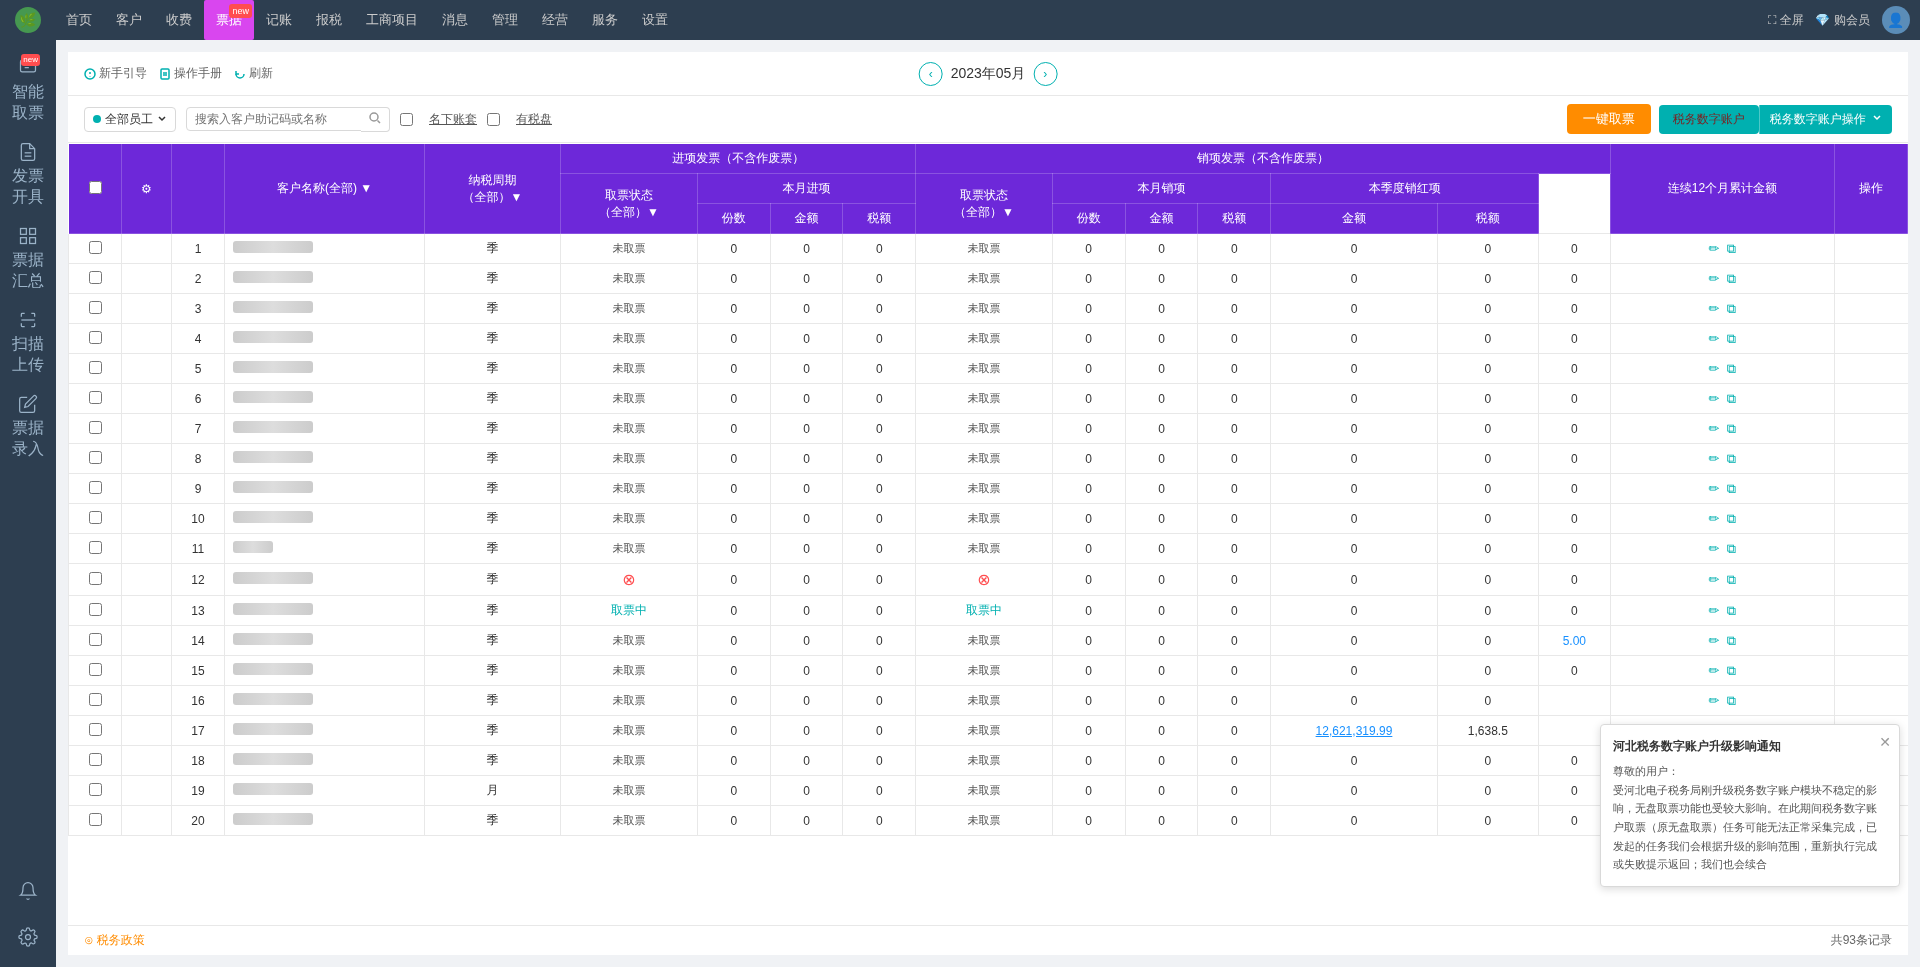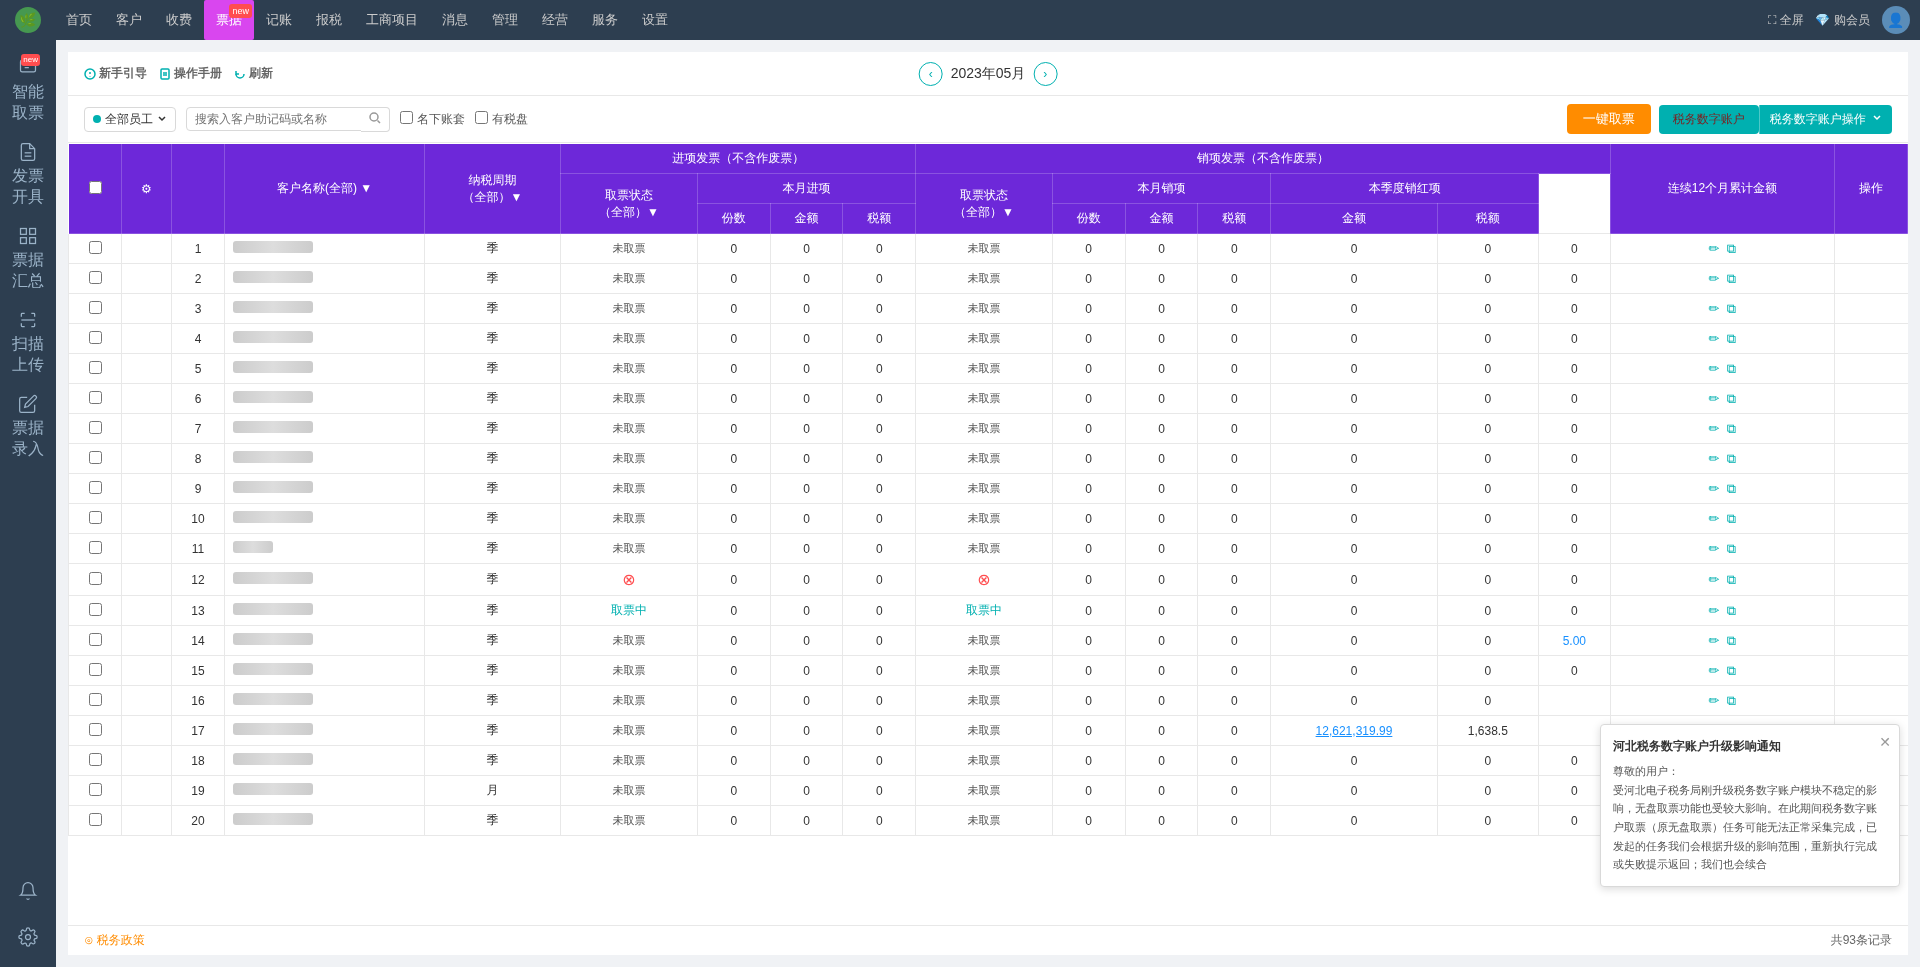--- a/index.html
+++ b/index.html
@@ -134,21 +134,21 @@
     .sub-tab.active {
       color: #00b0b0;
       border-bottom: 2px solid #00b0b0;
       font-weight: 500;
     }
     .sub-tabs-right {
       display: flex; align-items: center; gap: 12px;
       font-size: 12px; color: #666;
     }
     .sub-tabs-right span { cursor: pointer; }
-    .sub-tabs-right .icon-link { display: flex; align-items: center; gap: 3px; font-weight: bold; }
+    .sub-tabs-right .icon-link { display: flex; align-items: center; gap: 3px; }
 
     
     .date-nav {
       display: flex; align-items: center; gap: 8px;
       position: absolute;
       left: 50%;
       transform: translateX(-50%);
     }
     .date-nav .arrow-btn {
       width: 24px; height: 24px;
@@ -196,22 +196,22 @@
     .search-btn {
       background: #fff;
       border: 1px solid #d9d9d9;
       border-left: none;
       padding: 4px 8px;
       cursor: pointer;
       border-radius: 0 4px 4px 0;
       margin-left: -5px;
     }
     .checkbox-label {
-      display: flex; align-items: flex-start; gap: 4px;
-      font-size: 12px; color: #555; cursor: pointer;
+      display: flex; align-items: center; gap: 16px;
+      font-size: 12px; color: #555; cursor: pointer; text-decoration: underline;
     }
     .toolbar-right {
       margin-left: auto;
       display: flex; align-items: center; gap: 8px;
     }
     .btn-primary {
       background: #ff8c00;
       color: #fff;
       border: none;
       padding: 6px 16px;

